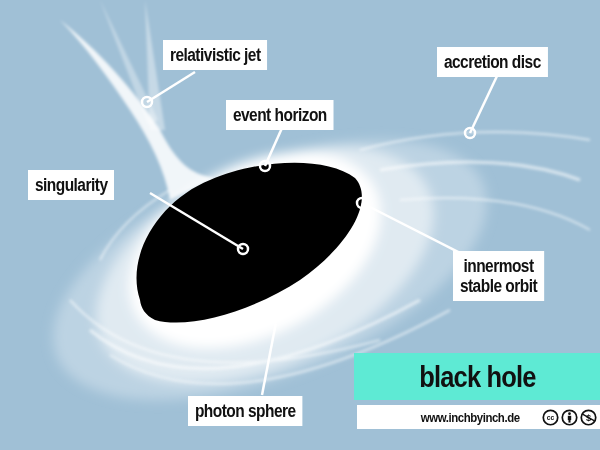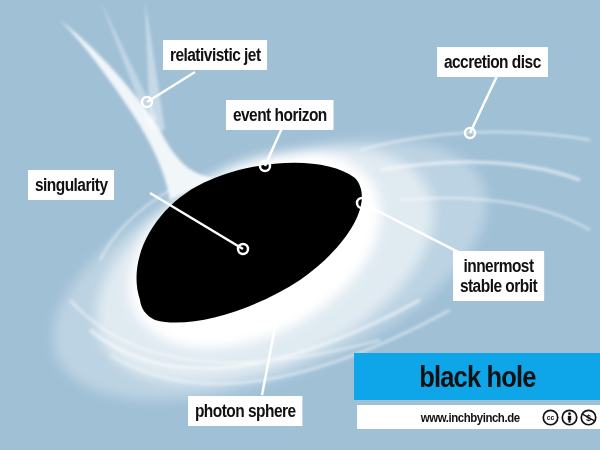--- a/index.html
+++ b/index.html
@@ -7,21 +7,21 @@
   #scene { position: absolute; left: 0; top: 0; width: 600px; height: 450px; }
   .label {
     position: absolute; background: #ffffff; color: #111;
     font-family: "Liberation Sans", sans-serif; font-weight: bold;
     font-size: 18px; letter-spacing: -0.6px; line-height: 20px;
     padding: 5px 8px; white-space: nowrap; transform: scaleX(0.86); transform-origin: left top;
   }
   .label.multi { text-align: center; white-space: normal; }
   #title-box {
     position: absolute; left: 354px; top: 353px; width: 246px; height: 47px;
-    background: #0ea5e9; display: flex; align-items: center; justify-content: center;
+    background: #5eead4; display: flex; align-items: center; justify-content: center;
   }
   #title-text { font-family: "Liberation Sans", sans-serif; font-weight: bold; font-size: 30px; letter-spacing: -1px; color: #111; transform: scaleX(0.85); }
   #url-box {
     position: absolute; left: 357px; top: 405px; width: 246px; height: 24px;
     background: #fff; display: flex; align-items: center; justify-content: flex-end; padding-right: 6px; box-sizing: border-box;
   }
   #url-text { font-family: "Liberation Sans", sans-serif; font-weight: bold; font-size: 13px; color: #111; letter-spacing: -0.5px; margin-right: 14px; transform: scaleX(0.88); }
   .cc-icon { width: 17px; height: 17px; margin-left: 2px; }
 </style>
 </head>

